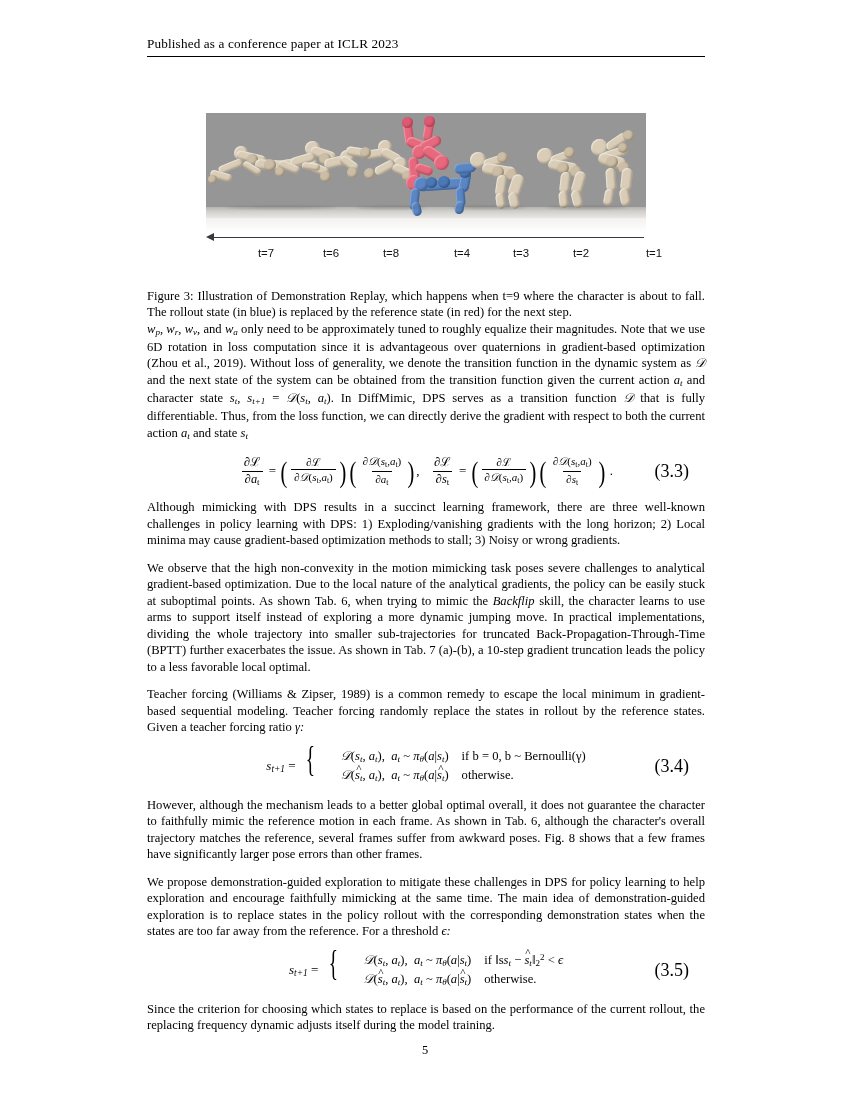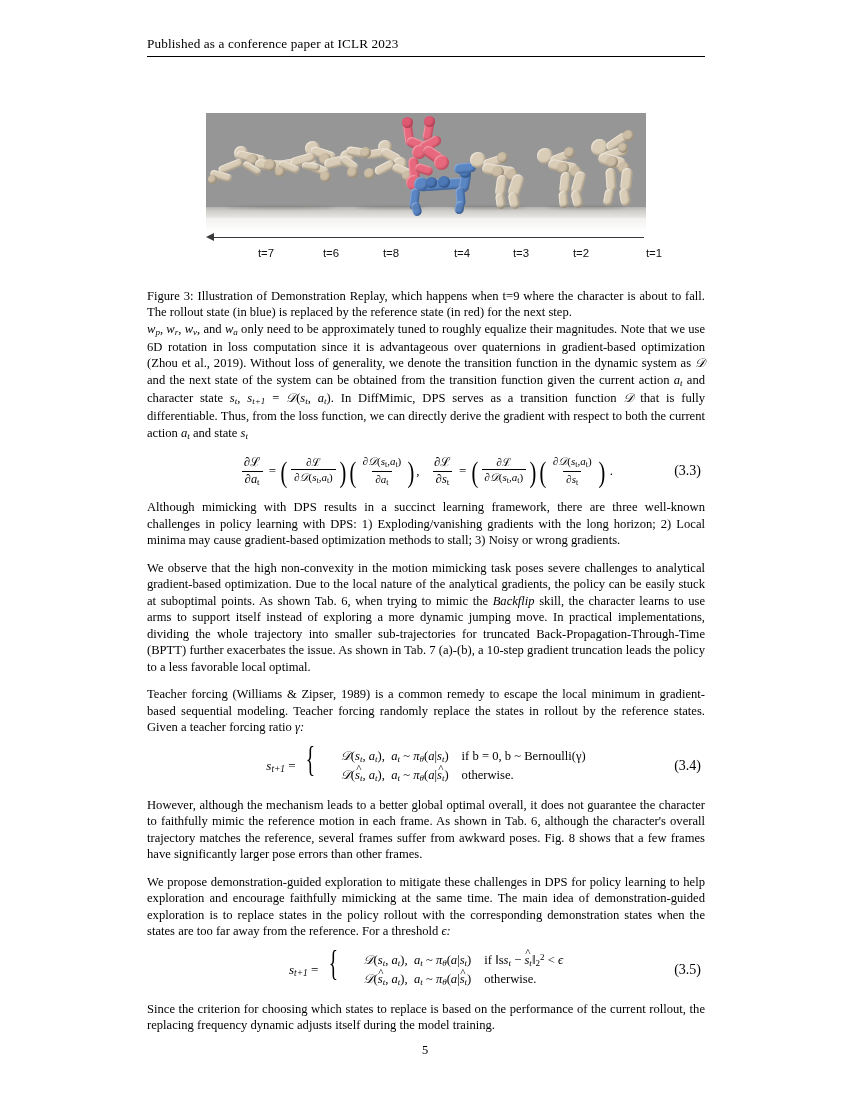--- a/index.html
+++ b/index.html
@@ -172,22 +172,22 @@
     min-height: 34px;
   }
   .eqbody {
     font-size: 13px;
     display: flex;
     align-items: center;
     gap: 0px;
   }
   .eqnum {
     position: absolute;
-    right: 4px;
-    font-size: 14px;
+    right: 16px;
+    font-size: 18px;
     font-family: Liberation Serif, serif;
   }
   .mathit { font-style: italic; }
   .cal { font-family: "DejaVu Serif", serif; font-style: italic; }
 
   
   .frac {
     display: inline-flex;
     flex-direction: column;
     align-items: center;

